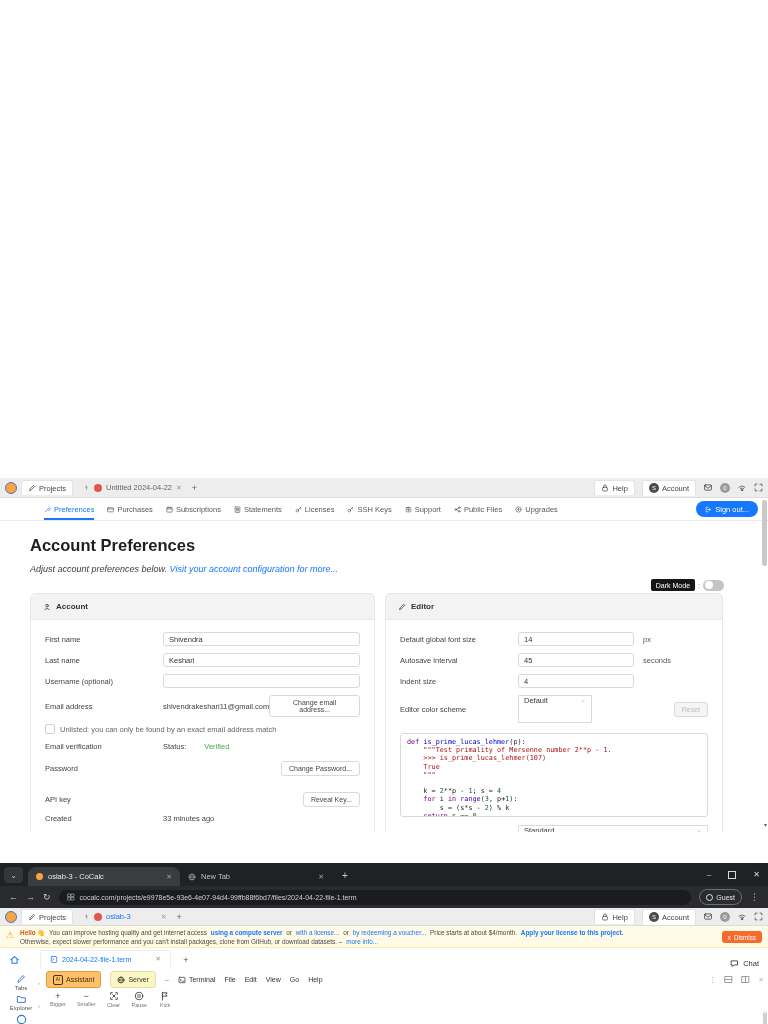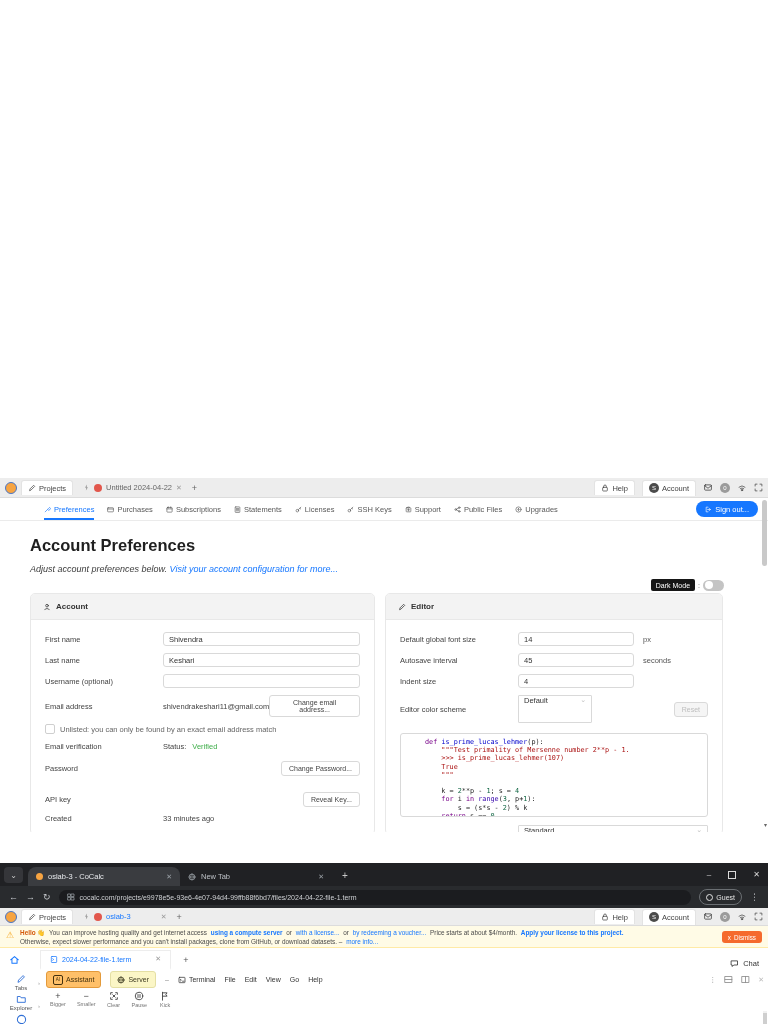--- a/index.html
+++ b/index.html
@@ -45,21 +45,21 @@
   .form-label{width:118px;flex:none;color:#444;}
   .ant-input{flex:1;height:14px;border:1px solid #d9d9d9;border-radius:3px;font-size:7.5px;padding:0 5px;box-sizing:border-box;font-family:"Liberation Sans",sans-serif;color:#333;background:#fff;}
   .btn{border:1px solid #d9d9d9;background:#fff;border-radius:3px;font-size:7px;padding:3px 7px;color:#444;font-family:"Liberation Sans",sans-serif;}
   .btn.disabled{color:#bdbdbd;background:#f5f5f5;}
   .chk{width:8px;height:8px;border:1px solid #cfcfcf;border-radius:2px;background:#fff;flex:none;margin-right:5px;}
   .green{color:#3fae4a;}
   .num-input{flex:none;width:116px;height:14px;border:1px solid #d9d9d9;border-radius:3px;font-size:7.5px;padding:0 5px;box-sizing:border-box;font-family:"Liberation Sans",sans-serif;color:#333;}
   .unit{margin-left:9px;color:#555;}
   .select{display:flex;justify-content:space-between;border:1px solid #d9d9d9;border-radius:1px;height:28px;padding:0 5px;box-sizing:border-box;background:#fff;color:#333;}
   .select .chev{color:#bfbfbf;font-size:7px;}
-  .code-box{border:1px solid #d9d9d9;border-radius:3px;margin:10px 0 8px;padding:4px 24px;font-family:"DejaVu Sans Mono",monospace;font-size:6.8px;line-height:8.2px;white-space:pre;color:#000;overflow:hidden;height:84px;box-sizing:border-box;}
+  .code-box{border:1px solid #d9d9d9;border-radius:3px;margin:10px 0 8px;padding:4px 6px;font-family:"DejaVu Sans Mono",monospace;font-size:6.8px;line-height:8.2px;white-space:pre;color:#000;overflow:hidden;height:84px;box-sizing:border-box;}
   .tok-k{color:#708;} .tok-d{color:#00c;} .tok-s{color:#a11;} .tok-n{color:#164;} .tok-b{color:#30a;} .tok-p{color:#222;}
   .w1-scrollthumb{position:absolute;right:1px;top:22px;width:5px;height:66px;background:#c9c9c9;border-radius:3px;}
   .w1-scrollarrow{position:absolute;right:1px;bottom:4px;font-size:6px;color:#666;}
 
   
   .win2{position:absolute;top:863px;left:0;width:768px;height:161px;background:#fff;overflow:hidden;}
   .chrome-tabs{height:23px;background:#202124;display:flex;align-items:flex-end;padding-left:4px;position:relative;}
   .tab-chevron{width:19px;height:16px;margin:0 5px 3px 0;background:#35363a;border-radius:4px;color:#c9c9c9;display:flex;align-items:center;justify-content:center;font-size:8px;}
   .chrome-tab{height:19px;display:flex;align-items:center;gap:5px;padding:0 8px;width:152px;box-sizing:border-box;font-size:7.5px;}
   .chrome-tab.active{background:#3a3c40;border-radius:8px 8px 0 0;color:#e8eaed;}
@@ -278,21 +278,21 @@
               <span style="flex:1">shivendrakeshari11@gmail.com</span>
               <button class="btn">Change email address...</button>
             </div>
             <div class="form-row" style="margin-top:2px">
               <span class="chk"></span>
               <span style="color:#666">Unlisted: you can only be found by an exact email address match</span>
             </div>
             <div class="form-row" style="margin-top:8px">
               <span class="form-label">Email verification</span>
               <span>Status:</span>
-              <span class="green" style="margin-left:6px">Verified</span>
+              <span class="green" style="margin-left:18px">Verified</span>
             </div>
             <div class="form-row" style="margin-top:10px">
               <span class="form-label" style="flex:1">Password</span>
               <button class="btn">Change Password...</button>
             </div>
             <div class="form-row" style="margin-top:16px">
               <span class="form-label" style="flex:1">API key</span>
               <button class="btn">Reveal Key...</button>
             </div>
             <div class="form-row" style="margin-top:2px">

